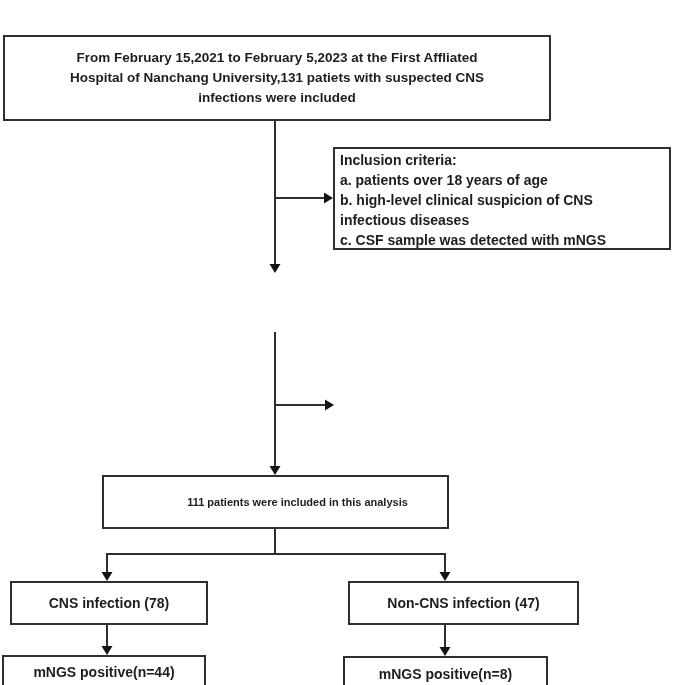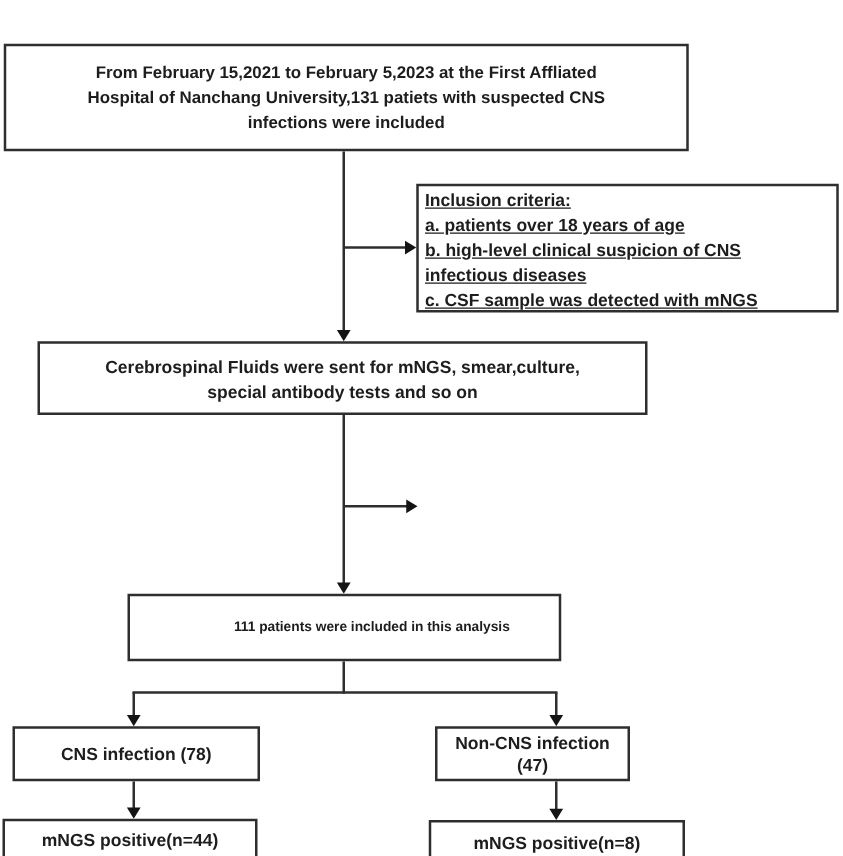--- a/index.html
+++ b/index.html
@@ -26,31 +26,30 @@
     display: flex;
     align-items: center;
     justify-content: center;
     text-align: center;
     white-space: pre-wrap;
   }
   .box.align-left {
     align-items: flex-start;
     justify-content: flex-start;
     text-align: left;
-    text-decoration: underline;
   }
   .box-text { display: block; }
 
   #b-enroll   { left: 3px;   top: 4px;   width: 548px; height: 86px;  font-size: 13.5px; line-height: 20px; }
   #b-incl    { left: 333px; top: 116px; width: 338px; height: 103px; font-size: 14px;   line-height: 20px; padding: 1px 5px; }
   #b-csf     { left: 30px;  top: 242px; width: 488px; height: 59px;  font-size: 14px;   line-height: 20px; }
   #b-excl    { left: 335px; top: 332px; width: 336px; height: 84px;  font-size: 14px;   line-height: 20px; padding: 1px 5px; }
   #b-analysis{ left: 102px; top: 444px; width: 347px; height: 54px;  font-size: 11px; line-height: 18px; padding-left: 44px; }
   #b-cns     { left: 10px;  top: 550px; width: 198px; height: 44px;  font-size: 14px;   line-height: 18px; }
-  #b-noncns  { left: 348px; top: 550px; width: 156px; height: 44px;  font-size: 14px;   line-height: 18px; }
+  #b-noncns  { left: 348px; top: 550px; width: 231px; height: 44px;  font-size: 14px;   line-height: 18px; }
   #b-cnsm    { left: 2px;   top: 624px; width: 204px; height: 55px;  font-size: 14px;   line-height: 21px; }
   #b-noncnsm { left: 343px; top: 625px; width: 205px; height: 58px;  font-size: 14px;   line-height: 21px; }
 
   #connectors {
     position: absolute;
     left: 0;
     top: 0;
     width: 674px;
     height: 685px;
     pointer-events: none;
@@ -118,24 +117,20 @@
   </div>
 
   <div class="box align-left" id="b-incl">
     <span class="box-text">Inclusion criteria:
 a. patients over 18 years of age
 b. high-level clinical suspicion of CNS
 infectious diseases
 c. CSF sample was detected with mNGS</span>
   </div>
 
-  <div class="box" id="b-csf">
-    <span class="box-text">Cerebrospinal Fluids were sent for mNGS, smear,culture,
-special antibody tests and so on</span>
-  </div>
 
 
   <div class="box" id="b-analysis">
     <span class="box-text">111 patients were included in this analysis</span>
   </div>
 
   <div class="box" id="b-cns">
     <span class="box-text">CNS infection (78)</span>
   </div>
 

